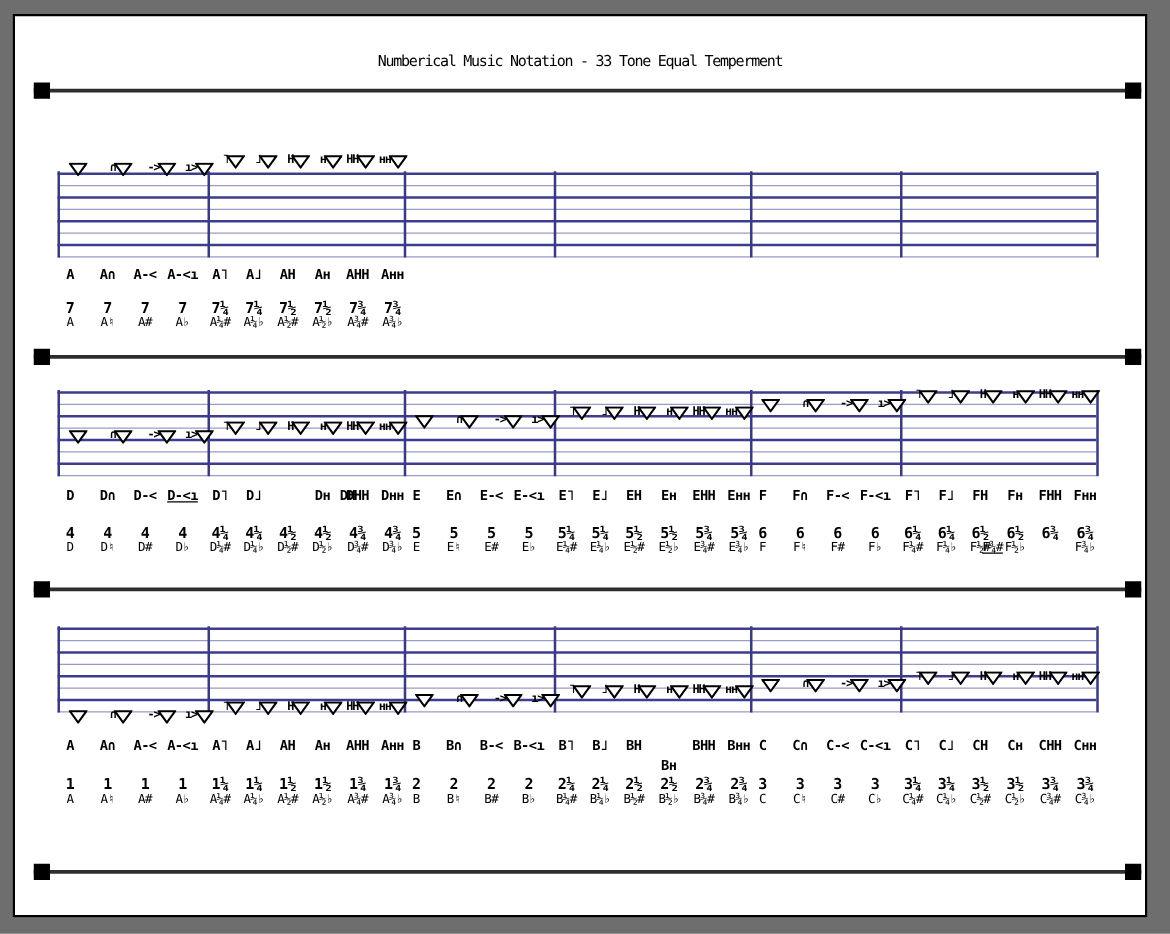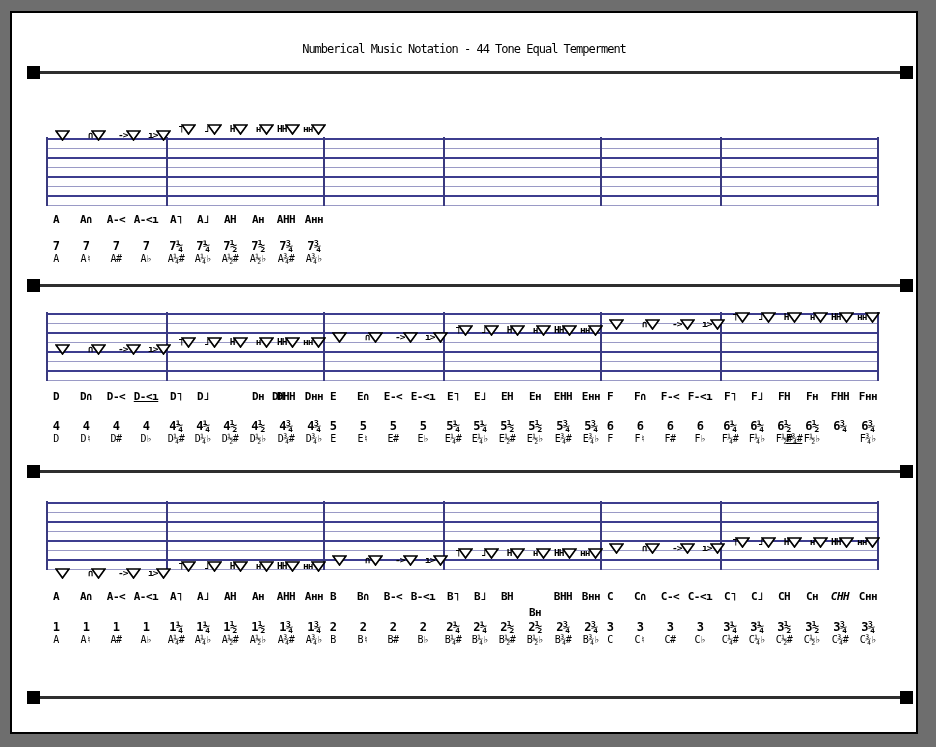--- a/index.html
+++ b/index.html
@@ -43,21 +43,21 @@
     white-space:nowrap;color:#000;line-height:1;
   }
   .lab.letter{font-size:11px;font-weight:bold;letter-spacing:-0.5px;}
   .lab.number{font-size:12px;font-weight:bold;letter-spacing:-0.5px;}
   .lab.name{font-size:10px;letter-spacing:-0.5px;}
 </style>
 </head>
 <body>
 
 <div class="page">
-  <div class="title">Numberical Music Notation - 44 Tone Equal Temperment</div>
+  <div class="title">Numberical Music Notation - 33 Tone Equal Temperment</div>
   <div id="content">
       <div class="separator-line" style="left: 15px; width: 886px; top: 58px;"></div>
       <div class="end-marker" style="left: 15px; top: 53px;"></div>
       <div class="end-marker" style="left: 888px; top: 53px;"></div>
       <div class="separator-line" style="left: 15px; width: 886px; top: 271px;"></div>
       <div class="end-marker" style="left: 15px; top: 266px;"></div>
       <div class="end-marker" style="left: 888px; top: 266px;"></div>
       <div class="separator-line" style="left: 15px; width: 886px; top: 457px;"></div>
       <div class="end-marker" style="left: 15px; top: 452px;"></div>
       <div class="end-marker" style="left: 888px; top: 452px;"></div>
@@ -720,21 +720,21 @@
       </div>
       <span class="lab letter" style="left: 800px; top: 578px;">Cн</span>
       <span class="lab number" style="left: 800px; top: 608px;">3½</span>
       <span class="lab name" style="left: 800px; top: 622px;">C½♭</span>
       <div class="note" style="left: 826.5px; top: 523.5px;">
         <span class="prefix">HH</span>
         <svg width="15" height="11" viewBox="0 0 15 11">
           <polygon points="1,1 14,1 7.5,10" fill="#ffffff" stroke="#000000" stroke-width="1.7"></polygon>
         </svg>
       </div>
-      <span class="lab letter" style="left: 828px; top: 578px; font-style: italic;">CHH</span>
+      <span class="lab letter" style="left: 828px; top: 578px;">CHH</span>
       <span class="lab number" style="left: 828px; top: 608px;">3¾</span>
       <span class="lab name" style="left: 828px; top: 622px;">C¾#</span>
       <div class="note" style="left: 852.5px; top: 523.5px;">
         <span class="prefix">нн</span>
         <svg width="15" height="11" viewBox="0 0 15 11">
           <polygon points="1,1 14,1 7.5,10" fill="#ffffff" stroke="#000000" stroke-width="1.7"></polygon>
         </svg>
       </div>
       <span class="lab letter" style="left: 856px; top: 578px;">Cнн</span>
       <span class="lab number" style="left: 856px; top: 608px;">3¾</span>

